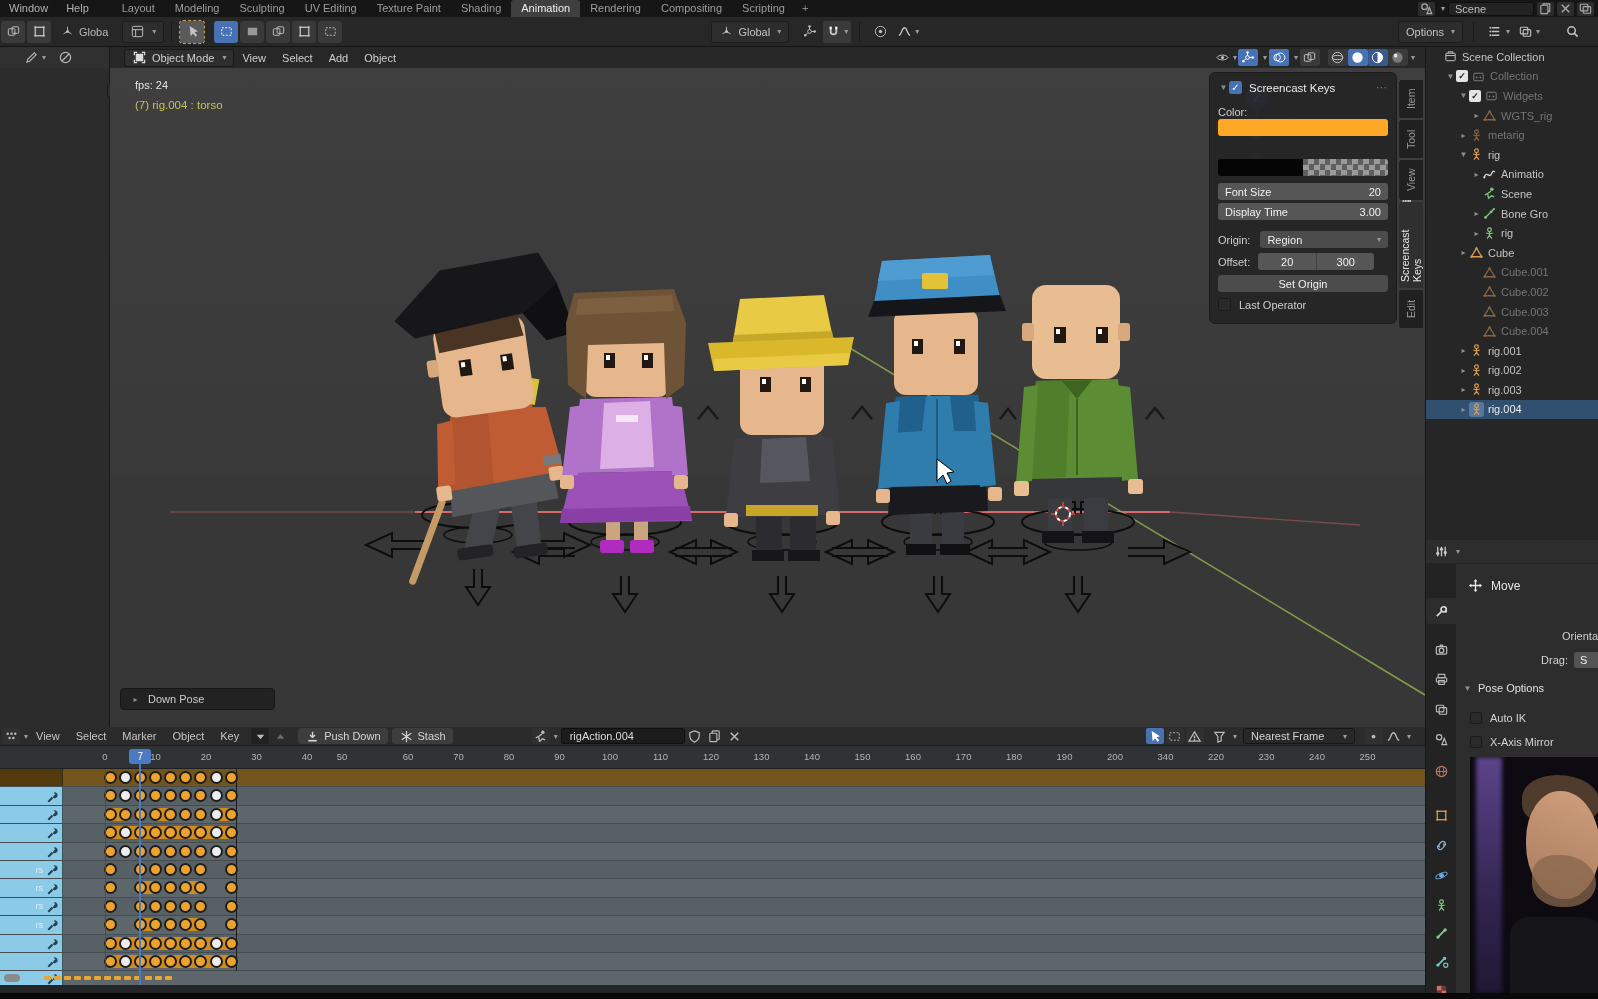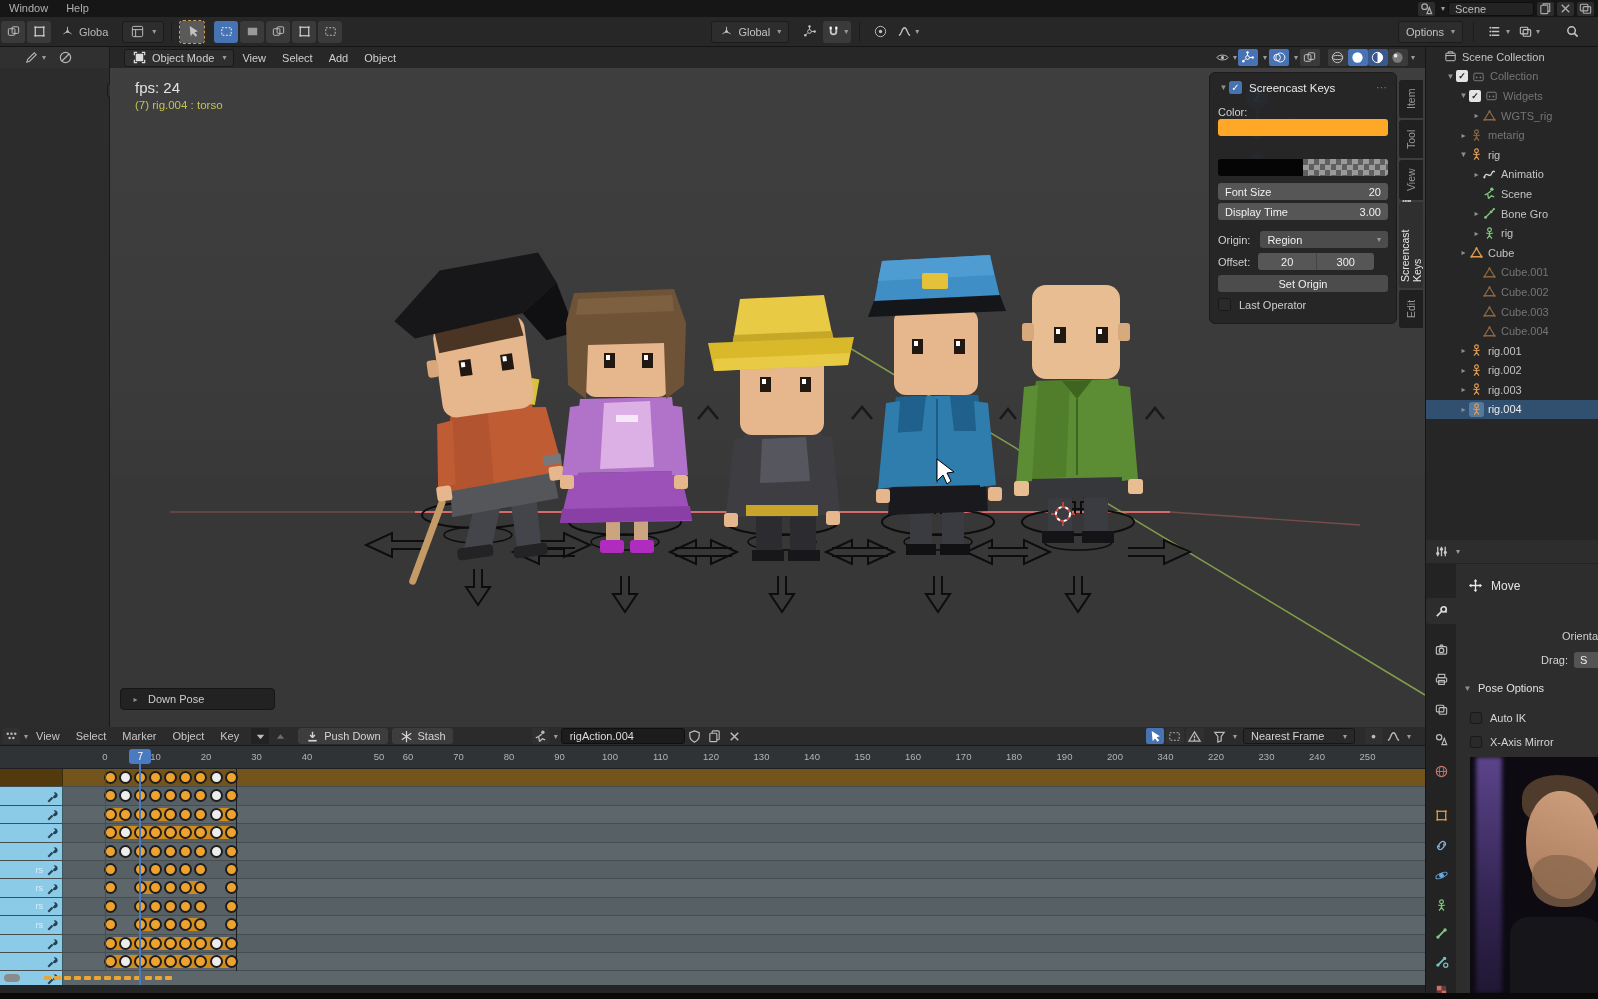--- a/index.html
+++ b/index.html
@@ -32,21 +32,21 @@
 #leftstrip .hdr{height:21px;background:#303030;display:flex;align-items:center;padding-left:24px;gap:12px;color:#b5b5b5}
 #collapse-arrows{position:absolute;right:-9px;top:36px;color:#9a9a9a;font-size:10px;letter-spacing:-2px;background:#2e2e2e;border:1px solid #1a1a1a;border-radius:3px;padding:0 3px;line-height:13px}
 
 #viewport{position:absolute;left:110px;top:47px;width:1315px;height:680px;background:linear-gradient(#3f3f3f 0%,#3a3a3a 55%,#343434 100%);overflow:hidden}
 #vp-header{position:absolute;left:0;top:0;width:100%;height:21px;background:rgba(38,38,38,.96);display:flex;align-items:center;color:#cfcfcf}
 .vp-menu{padding:0 8px}
 .vp-mode{height:18px;background:#2e2e2e;border:1px solid #191919;border-radius:3px;display:flex;align-items:center;gap:5px;padding:0 7px;margin-left:14px}
 #vp-hright{margin-left:auto;display:flex;align-items:center;gap:2px;padding-right:10px}
 .vph-btn{width:20px;height:17px;border-radius:2px;display:flex;align-items:center;justify-content:center;background:#3a3a3a;color:#c8c8c8}
 .vph-btn.on{background:#4772b3;color:#fff}
-#vp-fps{position:absolute;left:25px;top:32px;color:#e3e3e3;font-size:15px}
+#vp-fps{position:absolute;left:25px;top:32px;color:#e3e3e3;font-size:11px}
 #vp-info{position:absolute;left:25px;top:52px;color:var(--info-yellow);font-size:11.5px}
 #paste-pose{position:absolute;left:10px;top:641px;width:155px;height:22px;background:#202020e6;border:1px solid #161616;border-radius:4px;display:flex;align-items:center;gap:7px;padding:0 9px;color:#cdcdcd}
 #vp-sidebtns{position:absolute;right:10px;top:115px;display:flex;flex-direction:column;gap:13px;color:#cfcfcf}
 #vp-sidebtns .ic{width:17px;height:17px;opacity:.9}
 
 #gizmo{position:absolute;right:120px;top:28px}
 
 #npanel{position:absolute;left:1099px;top:25px;width:188px;height:252px;background:rgba(37,37,37,.94);border:1px solid #1b1b1b;border-radius:6px;color:#cfcfcf}
 .np-row{position:absolute;left:8px;right:8px;height:17px;display:flex;align-items:center}
 .np-field{background:#565656;border-radius:3px;height:17px;display:flex;align-items:center;padding:0 7px;color:#f0f0f0}
@@ -111,20 +111,33 @@
 </style>
 </head>
 <body>
 
 <div id="app">
 
   <div id="topbar">
     <div id="tb-menus" class="row">
         <div class="tb-menu">Window</div>
         <div class="tb-menu">Help</div>
+      </div>
+    <div id="ws-tabs">
+        <div class="ws-tab">Layout</div>
+        <div class="ws-tab">Modeling</div>
+        <div class="ws-tab">Sculpting</div>
+        <div class="ws-tab">UV Editing</div>
+        <div class="ws-tab">Texture Paint</div>
+        <div class="ws-tab">Shading</div>
+        <div class="ws-tab active">Animation</div>
+        <div class="ws-tab">Rendering</div>
+        <div class="ws-tab">Compositing</div>
+        <div class="ws-tab">Scripting</div>
+        <div class="ws-tab ws-add">+</div>
       </div>
     <div id="tb-right">
       <span class="mini-btn">
           <svg class="ic" viewBox="0 0 16 16">
             <circle cx="6" cy="6" r="3" fill="none" stroke="currentColor" stroke-width="1.3"></circle>
             <path d="M8.5 13.5L11 7l2.5 6.5z" fill="none" stroke="currentColor" stroke-width="1.3"></path>
           </svg>
         </span>
       <span class="caret">▾</span>
       <span class="tb-field">
@@ -1089,21 +1102,21 @@
           </span>
           <span class="caret">▾</span>
         </span>
       </div>
     <div id="dope-ruler">
         <div class="tick-label" style="left: 105px;">0</div>
         <div class="tick-label" style="left: 155.5px;">10</div>
         <div class="tick-label" style="left: 206px;">20</div>
         <div class="tick-label" style="left: 256.5px;">30</div>
         <div class="tick-label" style="left: 307px;">40</div>
-        <div class="tick-label" style="left: 379px;">50</div>
+        <div class="tick-label" style="left: 342px;">50</div>
         <div class="tick-label" style="left: 408px;">60</div>
         <div class="tick-label" style="left: 458.5px;">70</div>
         <div class="tick-label" style="left: 509px;">80</div>
         <div class="tick-label" style="left: 559.5px;">90</div>
         <div class="tick-label" style="left: 610px;">100</div>
         <div class="tick-label" style="left: 660.5px;">110</div>
         <div class="tick-label" style="left: 711px; text-align: center;">120</div>
         <div class="tick-label" style="left: 761.5px;">130</div>
         <div class="tick-label" style="left: 812px;">140</div>
         <div class="tick-label" style="left: 862.5px;">150</div>

